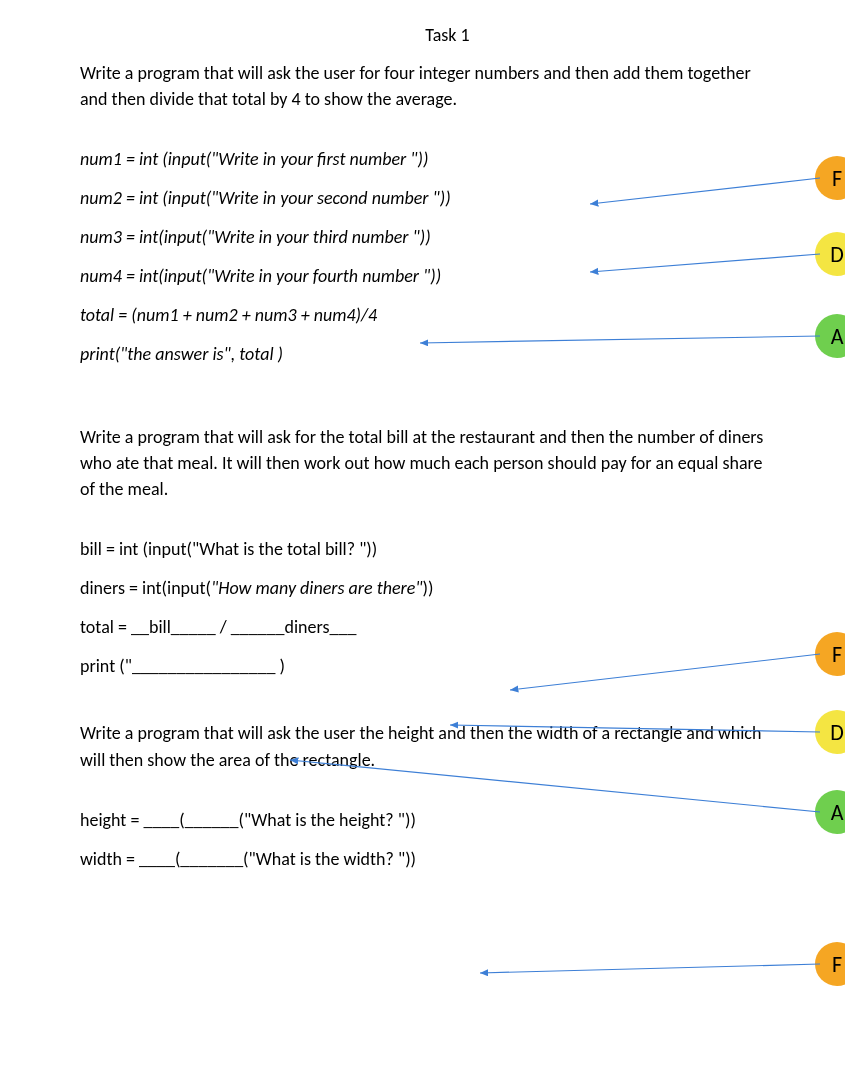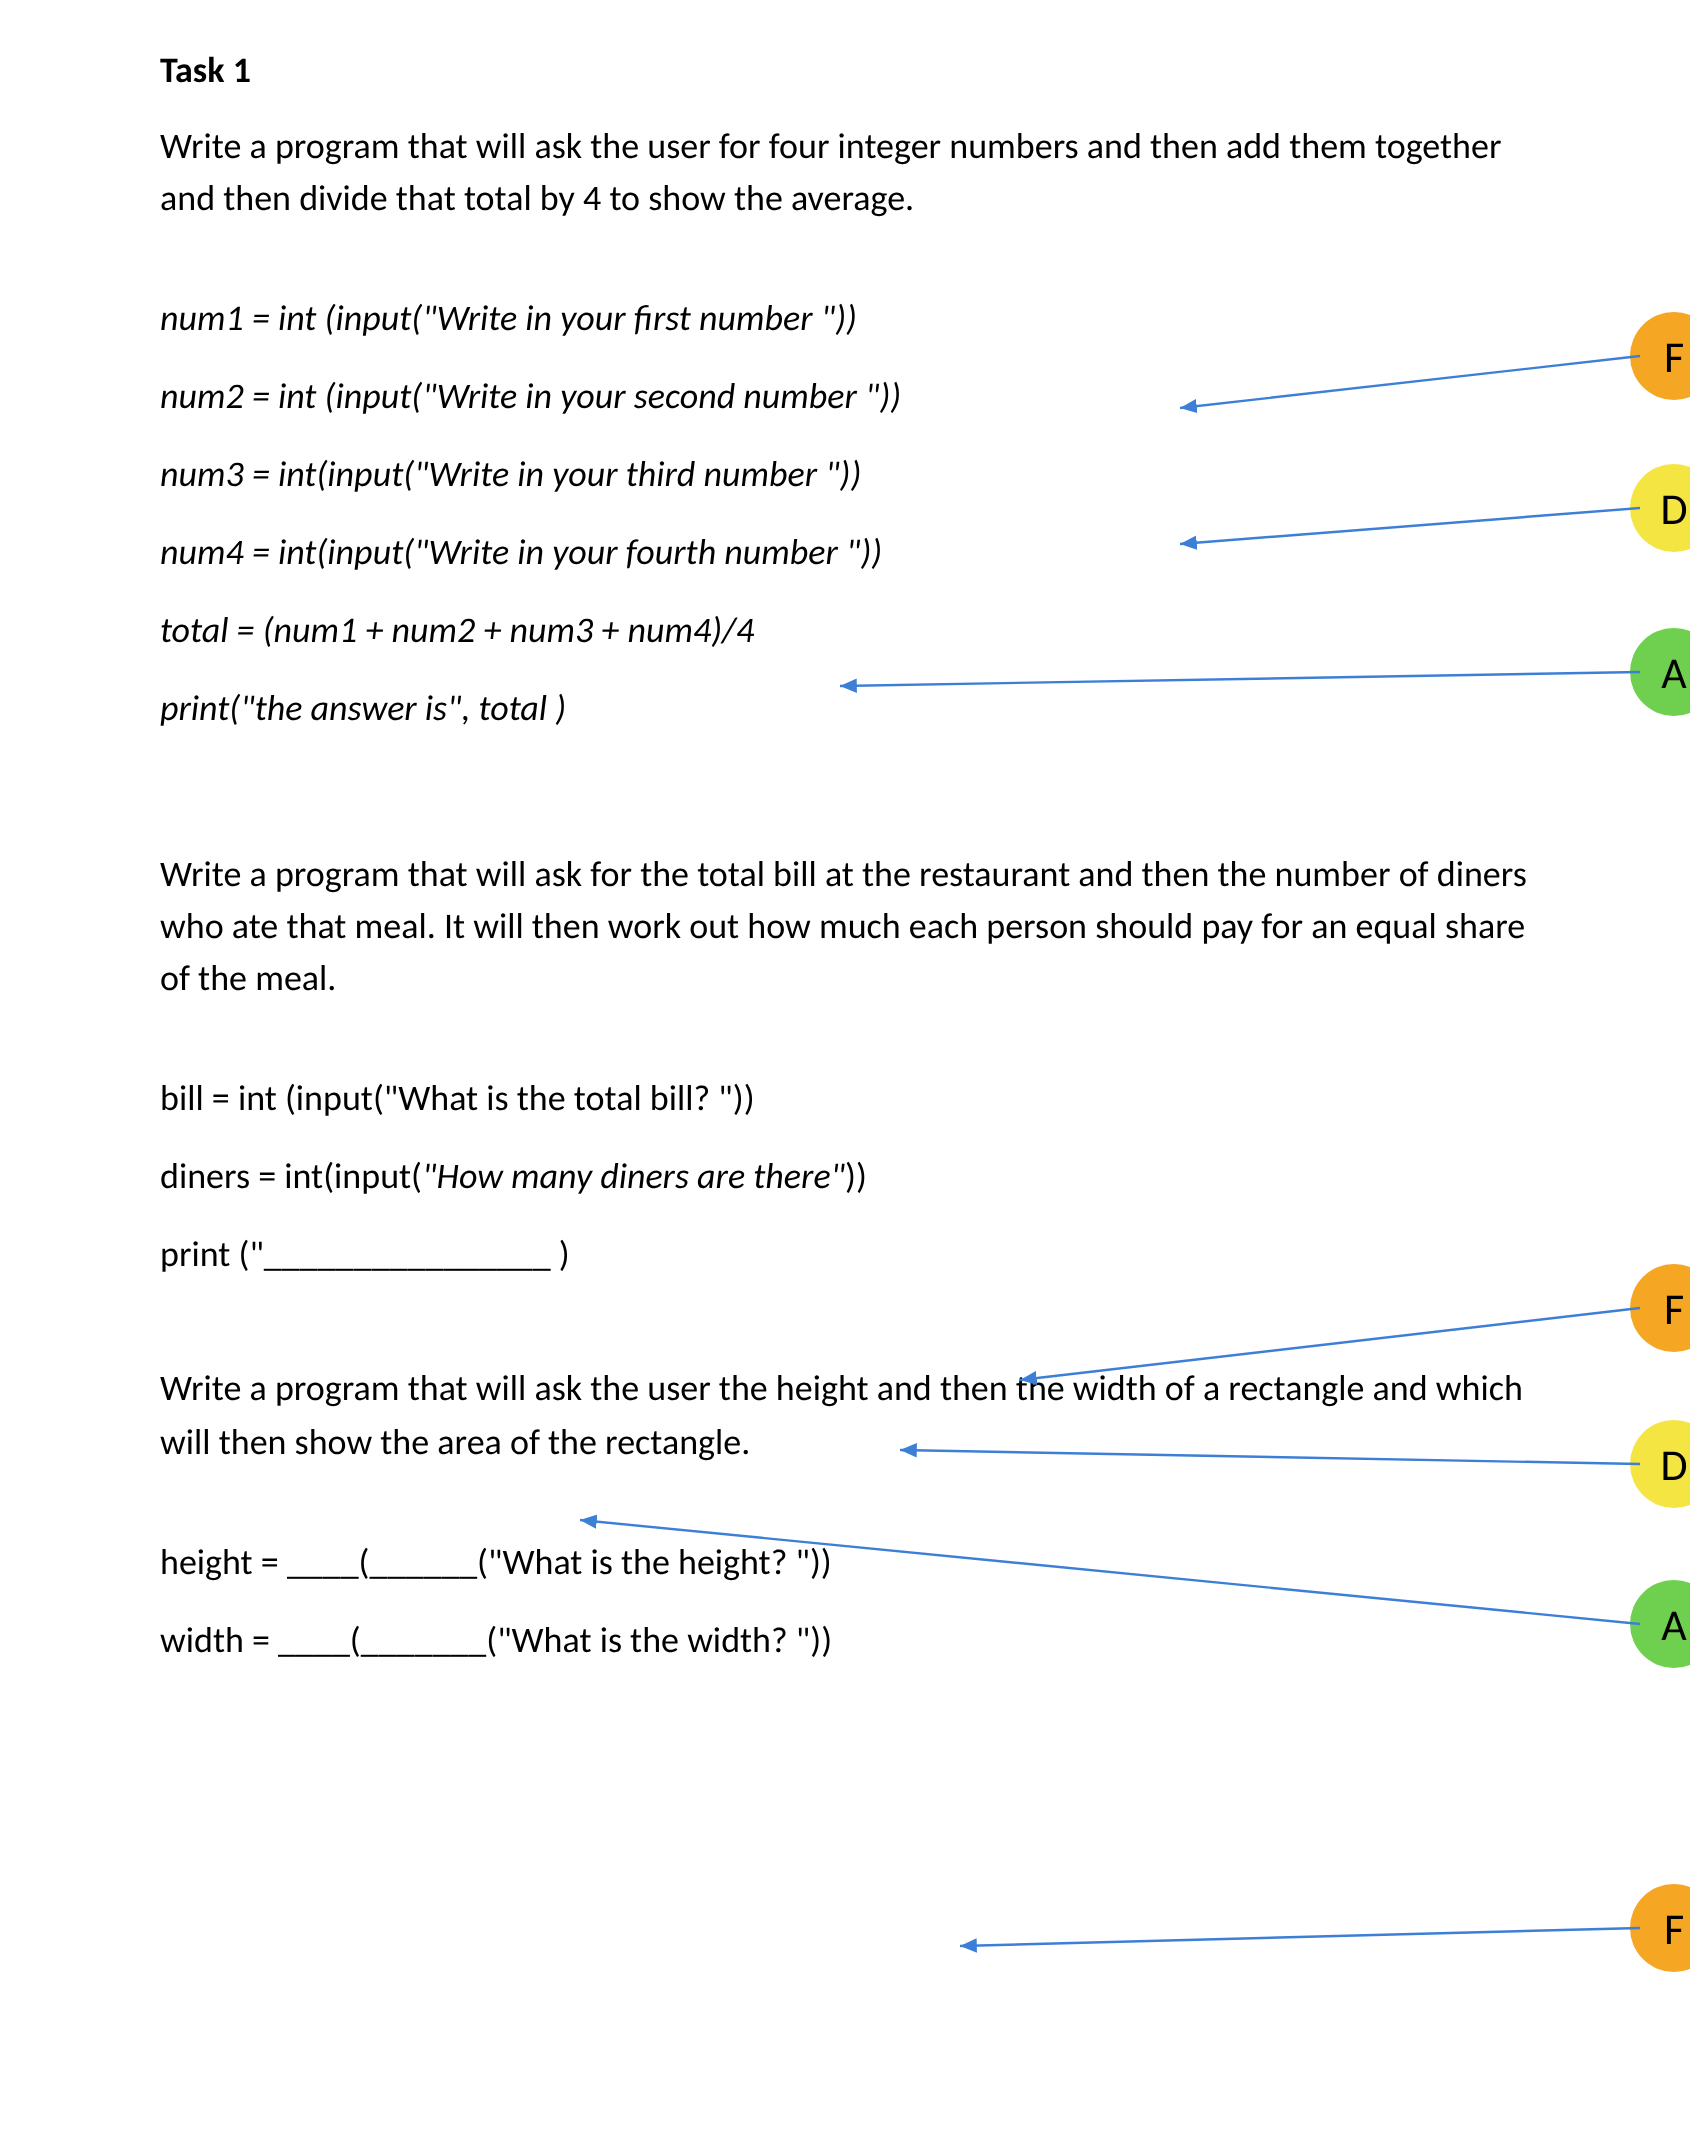--- a/index.html
+++ b/index.html
@@ -10,23 +10,24 @@
     font-family:"Calibri","Segoe UI",Arial,sans-serif;
     font-size:18px;
     color:#000;
     position:relative;
     overflow:hidden;
   }
   .page{
     padding:24px 30px 30px 80px;
   }
   .task-title{
-    font-weight:700;
+    font-weight:400;
     margin:0 0 14px 0;
     font-size:18px;
+    text-align:center;
   }
   .task-desc{
     font-weight:400;
     margin:0 0 34px 0;
     font-size:18px;
     line-height:1.45;
     max-width:700px;
   }
   .body-line{
     margin:0 0 12px 0;
@@ -79,20 +80,21 @@
   <p class="body-line italic">print("the answer is", total )</p>
 
   <div class="gap-lg"></div>
 
   <p class="task-desc">Write a program that will ask for the total bill at the restaurant and then the number of diners who ate that meal.  It will then work out how much each person should pay for an equal share of the meal.</p>
 
   <p class="body-line">bill = int (input("What is the total bill? "))</p>
   <p class="body-line">
     diners = int(input(<span class="italic">"How many diners are there"</span>))
   </p>
+  <p class="body-line">total = __bill_____ / ______diners___</p>
   <p class="body-line">print ("________________ )</p>
 
   <div class="gap"></div>
 
   <p class="task-desc">Write a program that will ask the user the height and then the width of a rectangle and which will then show the area of the rectangle.</p>
 
   <p class="body-line">height = ____(______("What is the height? "))</p>
   <p class="body-line">width = ____(_______("What is the width? "))</p>
 </div>
 

